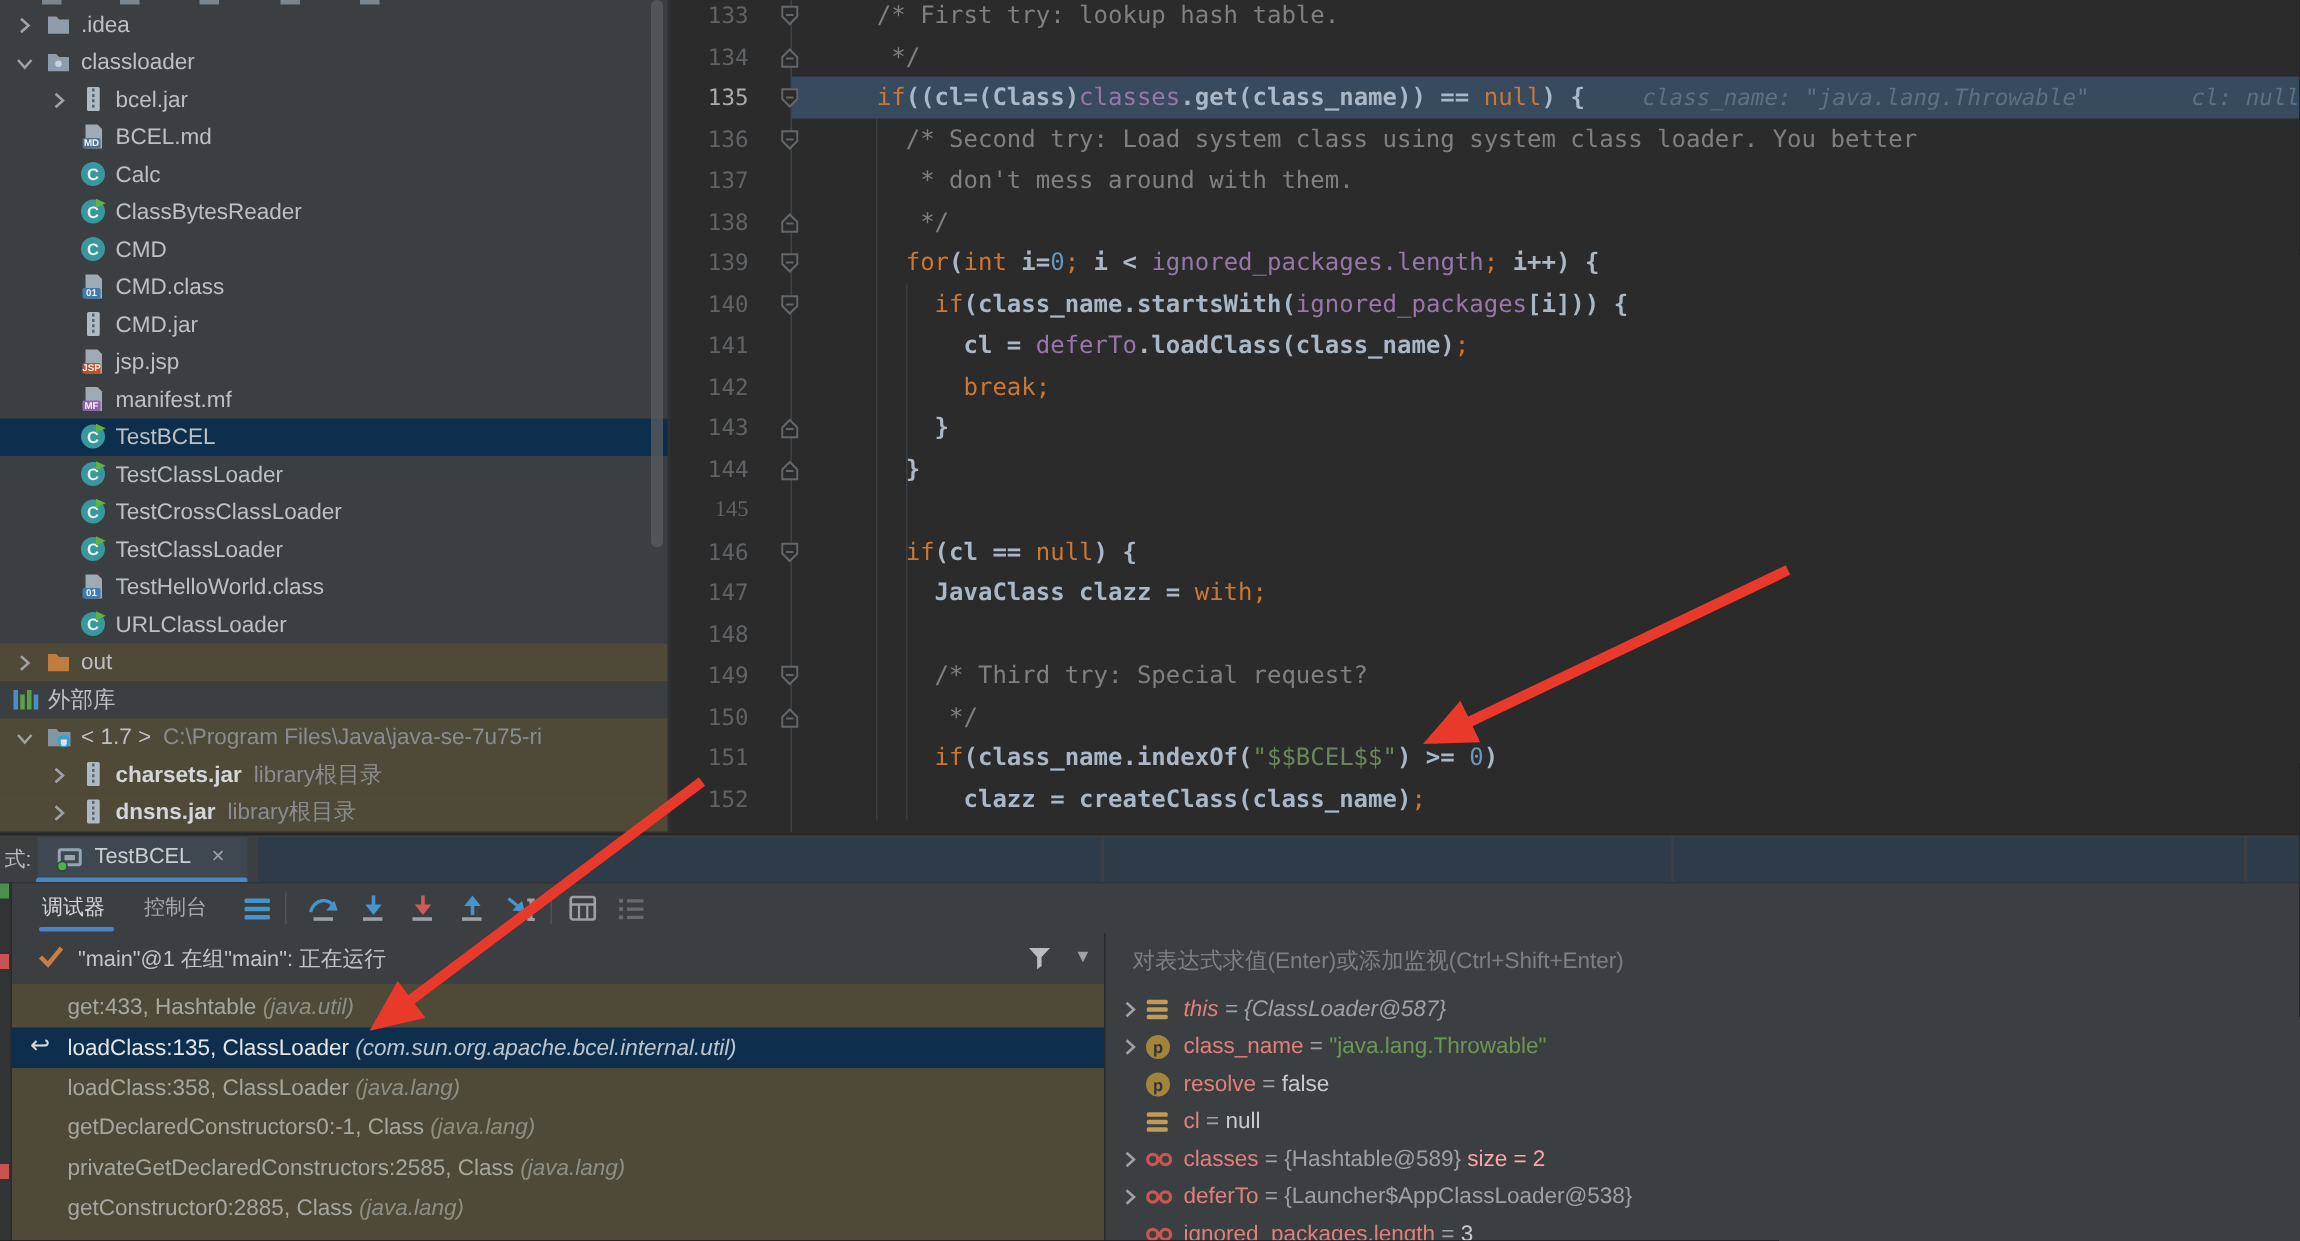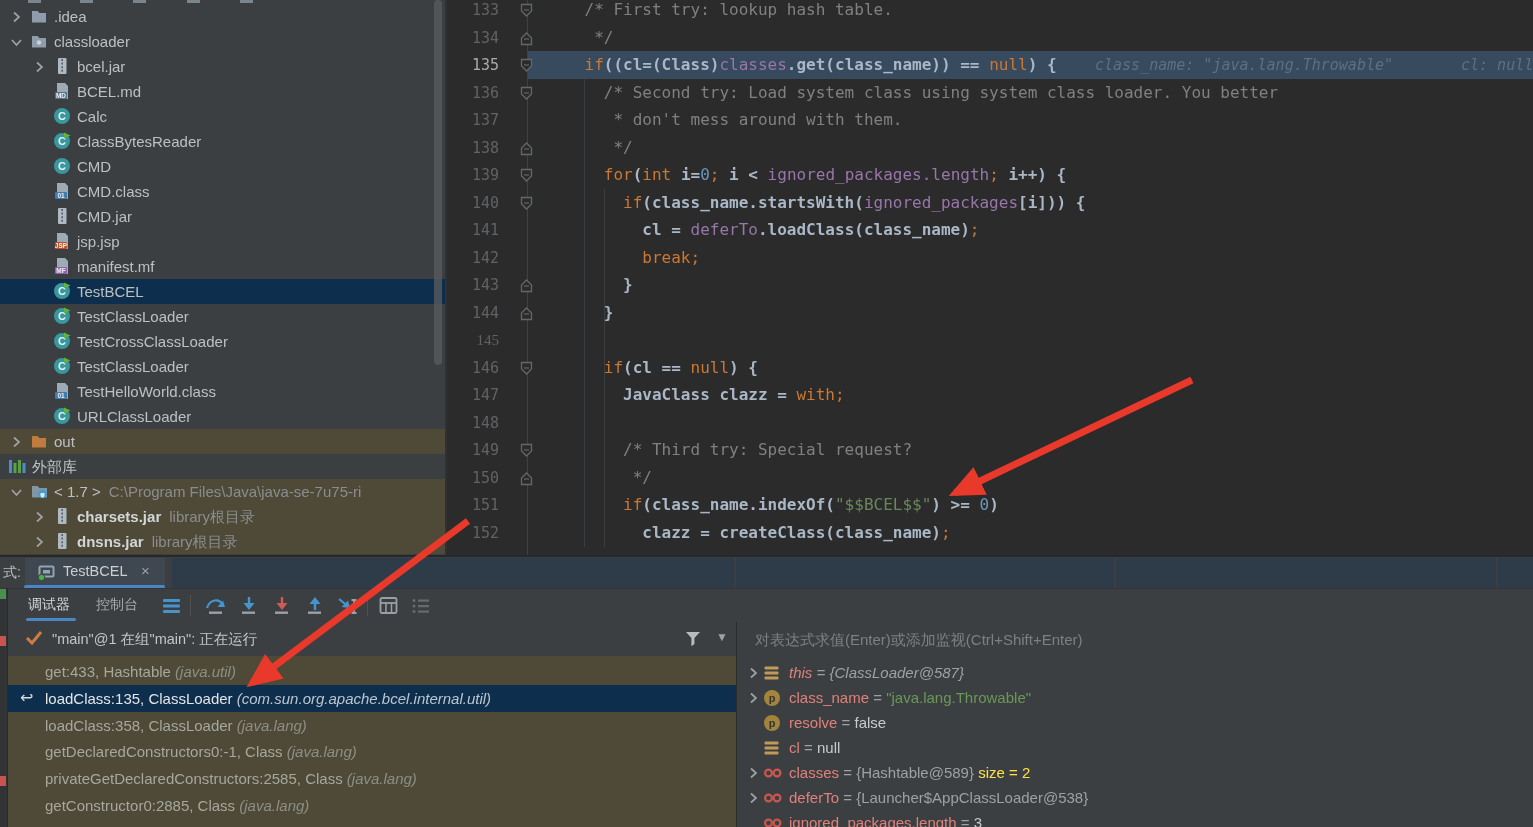--- a/index.html
+++ b/index.html
@@ -68,21 +68,21 @@
   #watch-hint{position:absolute;left:18px;top:9px;font-size:15px;color:#7c8083;}
   .vrow{position:absolute;left:0;right:0;height:25px;line-height:25px;font-size:15px;white-space:nowrap;}
   .vch{position:absolute;left:8px;top:4px;}
   .vic{position:absolute;left:26px;top:4px;width:18px;height:18px;}
   .vtxt{position:absolute;left:52px;}
   .vname{color:#e0807a;}
   .veq{color:#9da1a4;}
   .v-ref{color:#9da1a4;}
   .v-str{color:#699856;}
   .v-lit{color:#c8cacc;}
-  .vextra{color:#fde047;}
+  .vextra{color:#fca5a5;}
 
   #leftstrip{position:absolute;left:0;top:588px;width:8px;height:239px;background:#313335;border-right:1px solid #282a2c;}
   .stripmark{position:absolute;left:0;width:6px;height:10px;}
 
   #arrows{position:absolute;left:0;top:0;z-index:60;pointer-events:none;}
   .divider-v{position:absolute;background:#2f3133;}
 </style>
 </head>
 <body>
 

